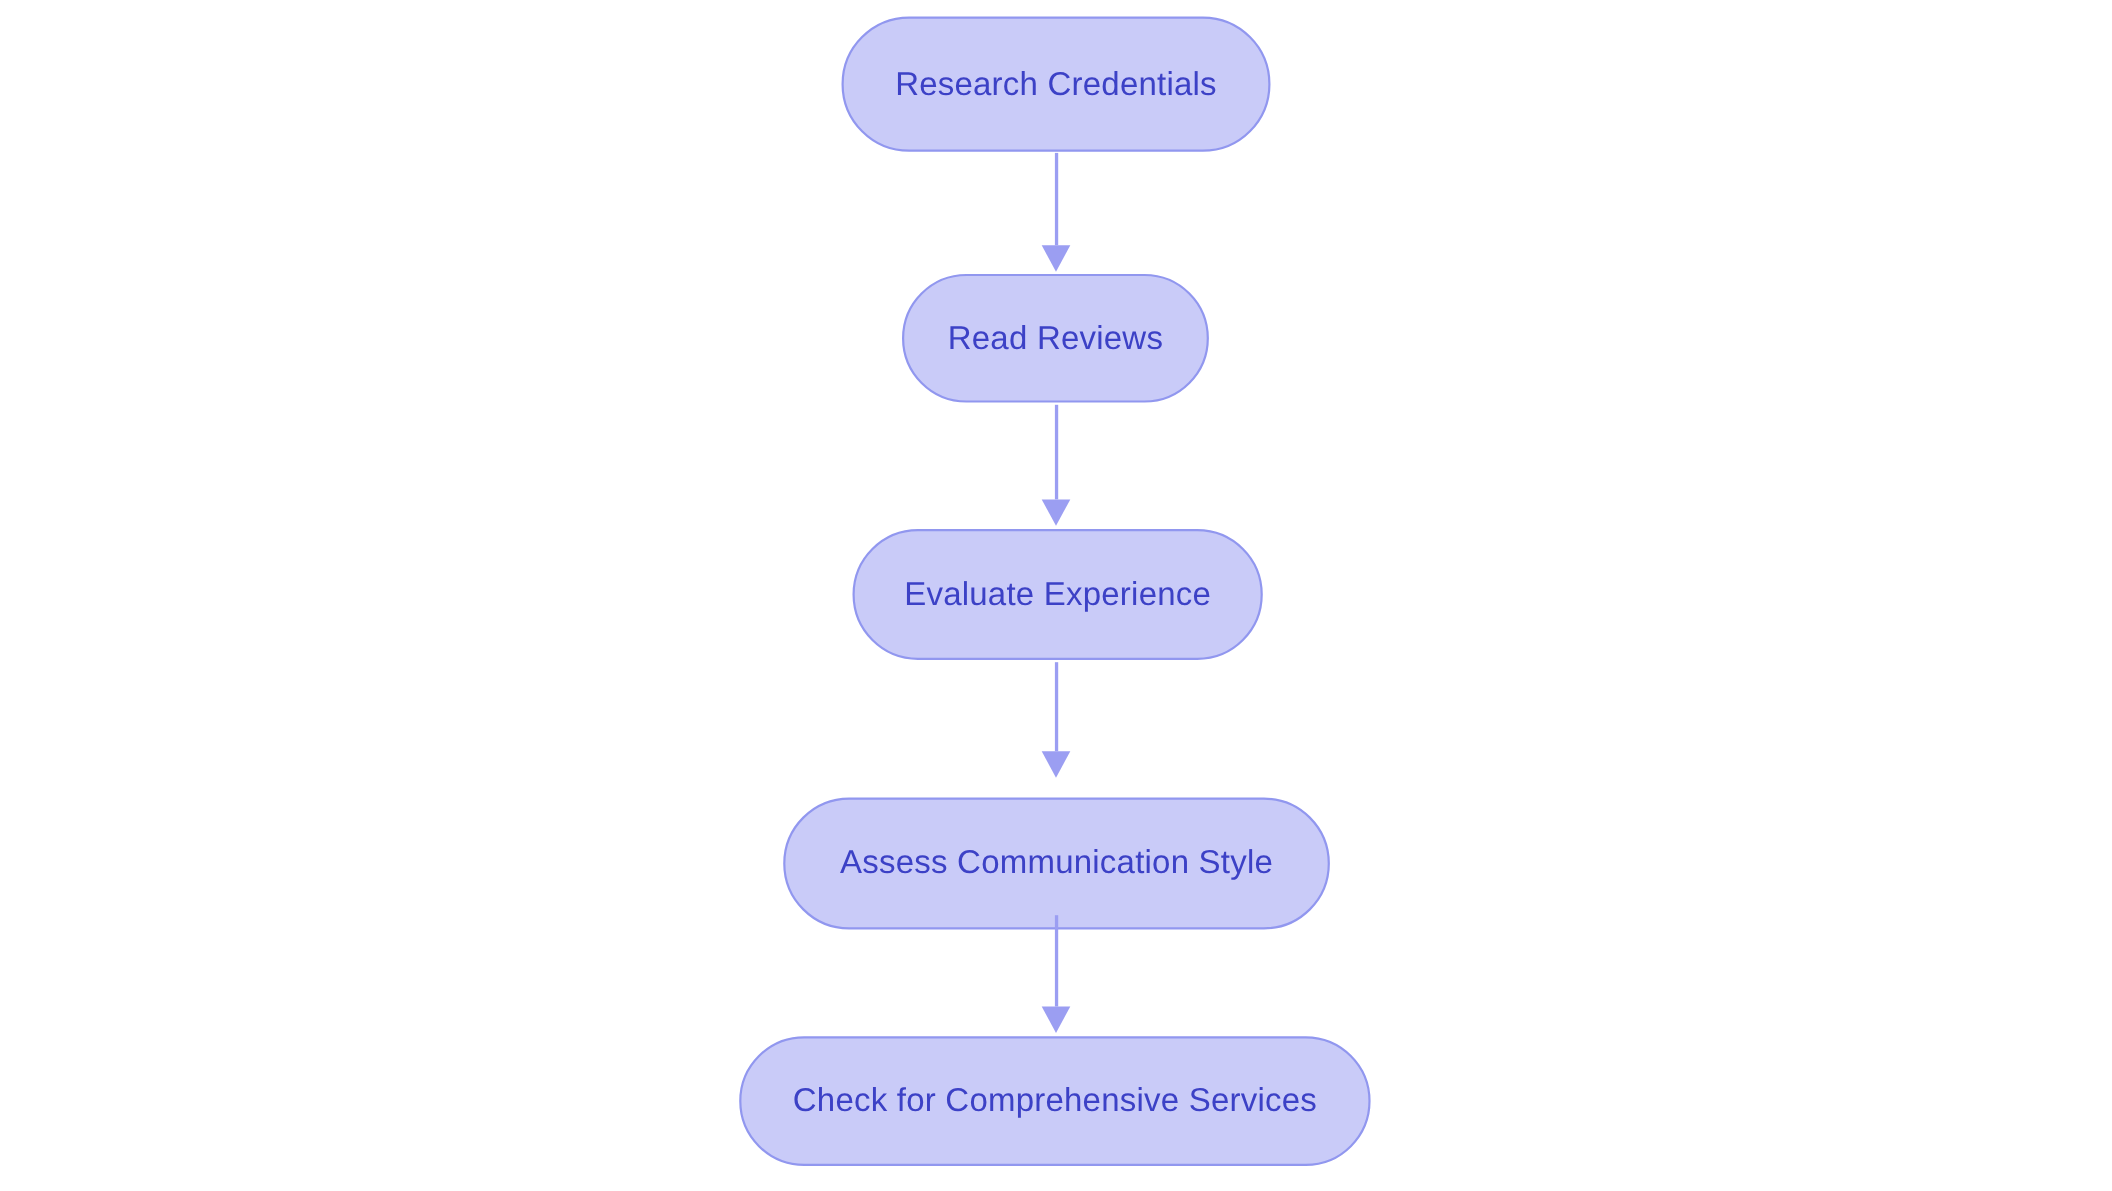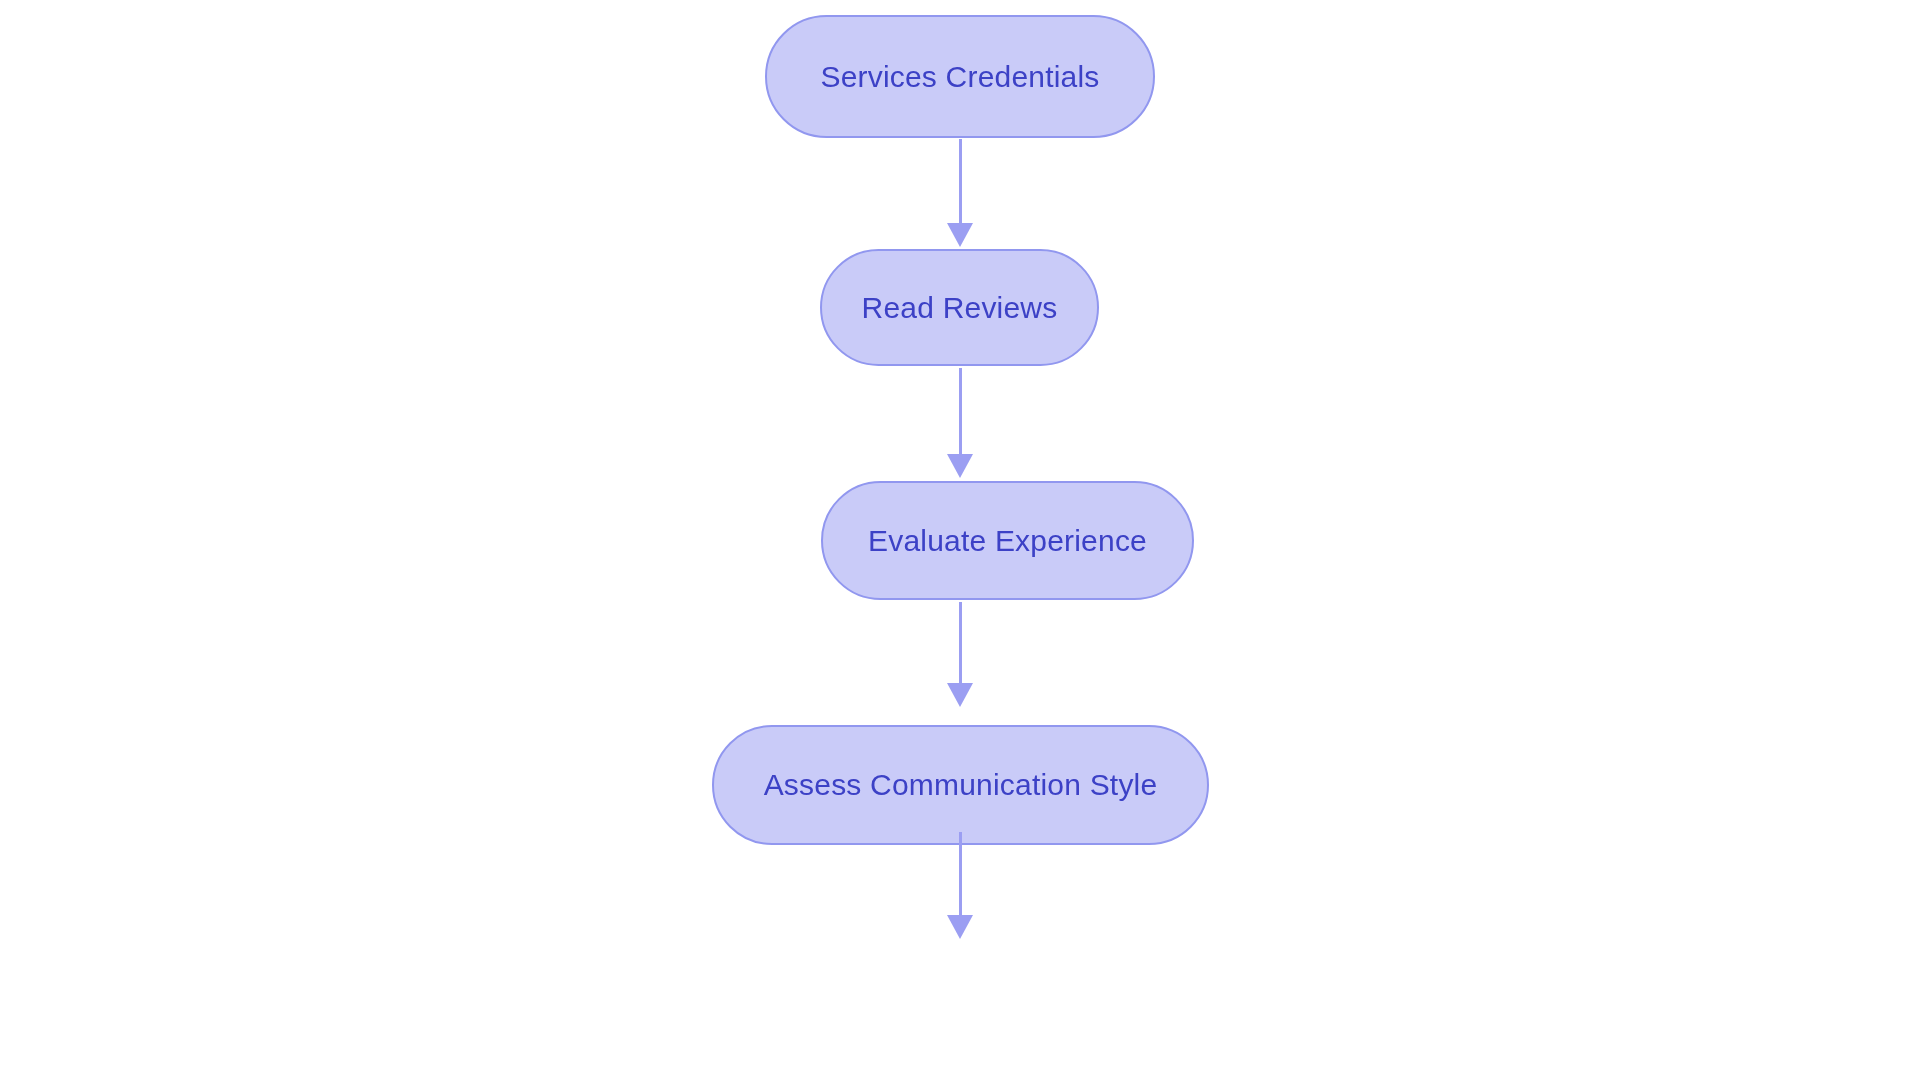--- a/index.html
+++ b/index.html
@@ -31,21 +31,21 @@
     display: flex;
     align-items: center;
     justify-content: center;
     color: var(--text-color);
     font-size: 30px;
     letter-spacing: 0.2px;
     white-space: nowrap;
   }
   .node-1 { left: 765px; top: 15px;  width: 390px; height: 123px; }
   .node-2 { left: 820px; top: 249px; width: 279px; height: 117px; }
-  .node-3 { left: 821px; top: 481px; width: 373px; height: 119px; }
+  .node-3 { left: 775px; top: 481px; width: 373px; height: 119px; }
   .node-4 { left: 712px; top: 710px; width: 497px; height: 120px; margin-top: 15px; }
   .node-5 { left: 672px; top: 942px; width: 574px; height: 118px; }
 
   .arrow {
     position: absolute;
     left: 947px;
     width: 26px;
     display: flex;
     flex-direction: column;
     align-items: center;
@@ -65,21 +65,21 @@
   .arrow-2 { top: 368px; } .arrow-2 .arrow-line { height: 86px; }
   .arrow-3 { top: 602px; } .arrow-3 .arrow-line { height: 81px; }
   .arrow-4 { top: 832px; } .arrow-4 .arrow-line { height: 83px; }
 </style>
 </head>
 <body>
 
 <div class="canvas">
 
   <div class="node node-1">
-    <span>Services Credentials</span>
+    <span>Research Credentials</span>
   </div>
 
   <div class="arrow arrow-1">
     <div class="arrow-line"></div>
     <div class="arrow-head"></div>
   </div>
 
   <div class="node node-2">
     <span>Read Reviews</span>
   </div>
@@ -100,14 +100,17 @@
 
   <div class="node node-4">
     <span>Assess Communication Style</span>
   </div>
 
   <div class="arrow arrow-4">
     <div class="arrow-line"></div>
     <div class="arrow-head"></div>
   </div>
 
+  <div class="node node-5">
+    <span>Check for Comprehensive Services</span>
+  </div>
 
 </div>
 
 </body></html>

